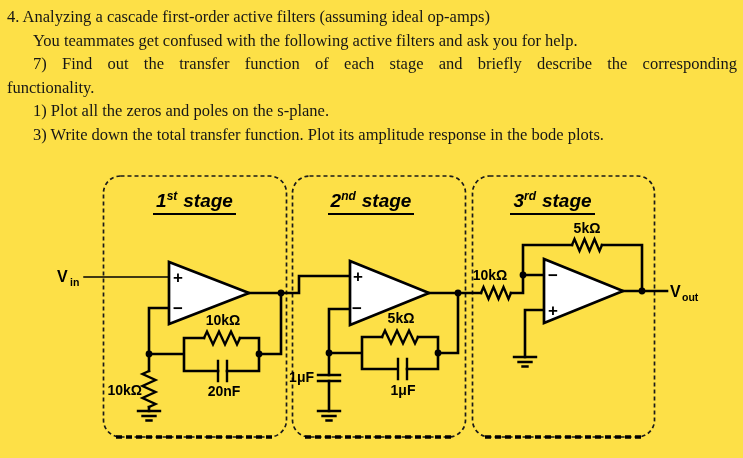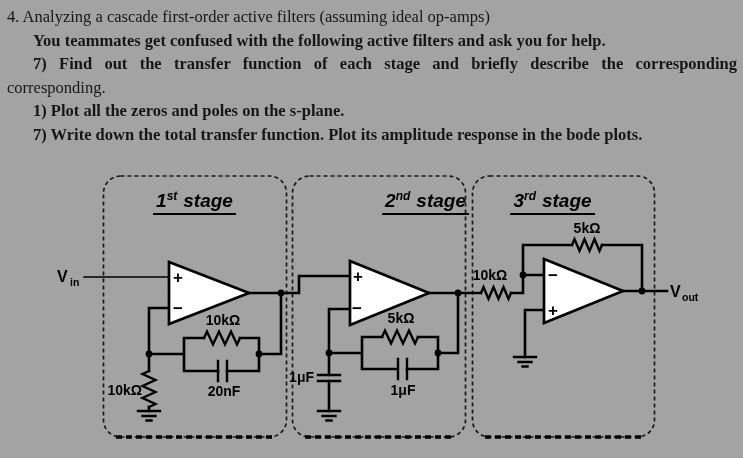--- a/index.html
+++ b/index.html
@@ -1,22 +1,22 @@
 <!DOCTYPE html>
 <html><head>
 <meta charset="utf-8">
 <style>
   html,body{margin:0;padding:0;background:#fff;}
-  .page{position:relative;width:743px;height:458px;background:#a3a3a3;overflow:hidden;
+  .page{position:relative;width:743px;height:458px;background:#fde047;overflow:hidden;
         font-family:"Liberation Sans",sans-serif;color:#111;}
   
   .problem{position:absolute;left:7px;top:5px;width:731px;
            font-family:"Liberation Serif",serif;font-size:16.5px;line-height:23.5px;color:#161616;}
   .pl{white-space:nowrap;}
-  .ind{padding-left:26px;font-weight:bold;}
+  .ind{padding-left:26px;}
   .just{white-space:normal;width:704px;text-align:justify;text-align-last:justify;}
   
   .stage-title{position:absolute;top:185px;text-align:center;
                font-weight:bold;font-style:italic;font-size:19px;color:#000;}
   .stage-title .u{display:inline-block;border-bottom:2.5px solid #000;padding:0 3px 1px 3px;line-height:23px;}
   .stage-title sup{font-size:12px;}
   .stage-title .word{margin-left:6px;}
   
   svg.circ{position:absolute;left:0;top:0;}
   .w,.wt,.cmp{fill:none;stroke:#000;stroke-linecap:square;}
@@ -35,29 +35,29 @@
 </style>
 </head>
 <body>
 
 <div class="page">
 
   <div class="problem">
     <div class="pl">4. Analyzing a cascade first-order active filters (assuming ideal op-amps)</div>
     <div class="pl ind">You teammates get confused with the following active filters and ask you for help.</div>
     <div class="pl ind just">7) Find out the transfer function of each stage and briefly describe the corresponding</div>
-    <div class="pl">corresponding.</div>
+    <div class="pl">functionality.</div>
     <div class="pl ind">1) Plot all the zeros and poles on the s-plane.</div>
-    <div class="pl ind">7) Write down the total transfer function. Plot its amplitude response in the bode plots.</div>
+    <div class="pl ind">3) Write down the total transfer function. Plot its amplitude response in the bode plots.</div>
   </div>
 
   <div class="stage-title" style="left:103px;width:183px;">
     <span class="u"><span>1</span><sup>st</sup><span class="word">stage</span></span>
   </div>
-  <div class="stage-title" style="left:295px;width:174px;text-align:right;">
+  <div class="stage-title" style="left:284px;width:174px;">
     <span class="u"><span>2</span><sup>nd</sup><span class="word">stage</span></span>
   </div>
   <div class="stage-title" style="left:461px;width:183px;">
     <span class="u"><span>3</span><sup>rd</sup><span class="word">stage</span></span>
   </div>
 
   <svg class="circ" width="743" height="458" viewBox="0 0 743 458">
 
     <g>
       <rect class="box" x="103.5" y="176" width="183" height="261" rx="17"></rect>

